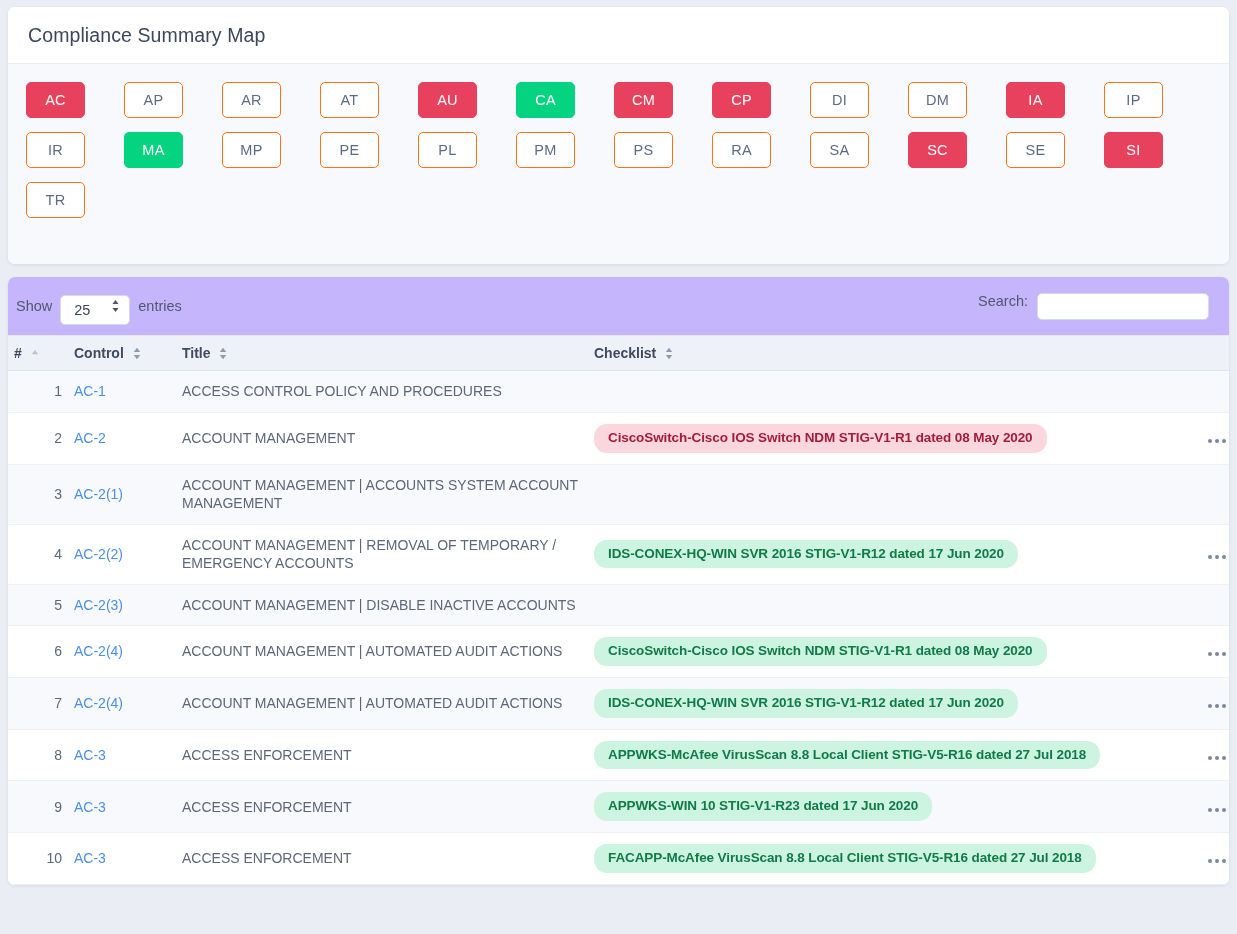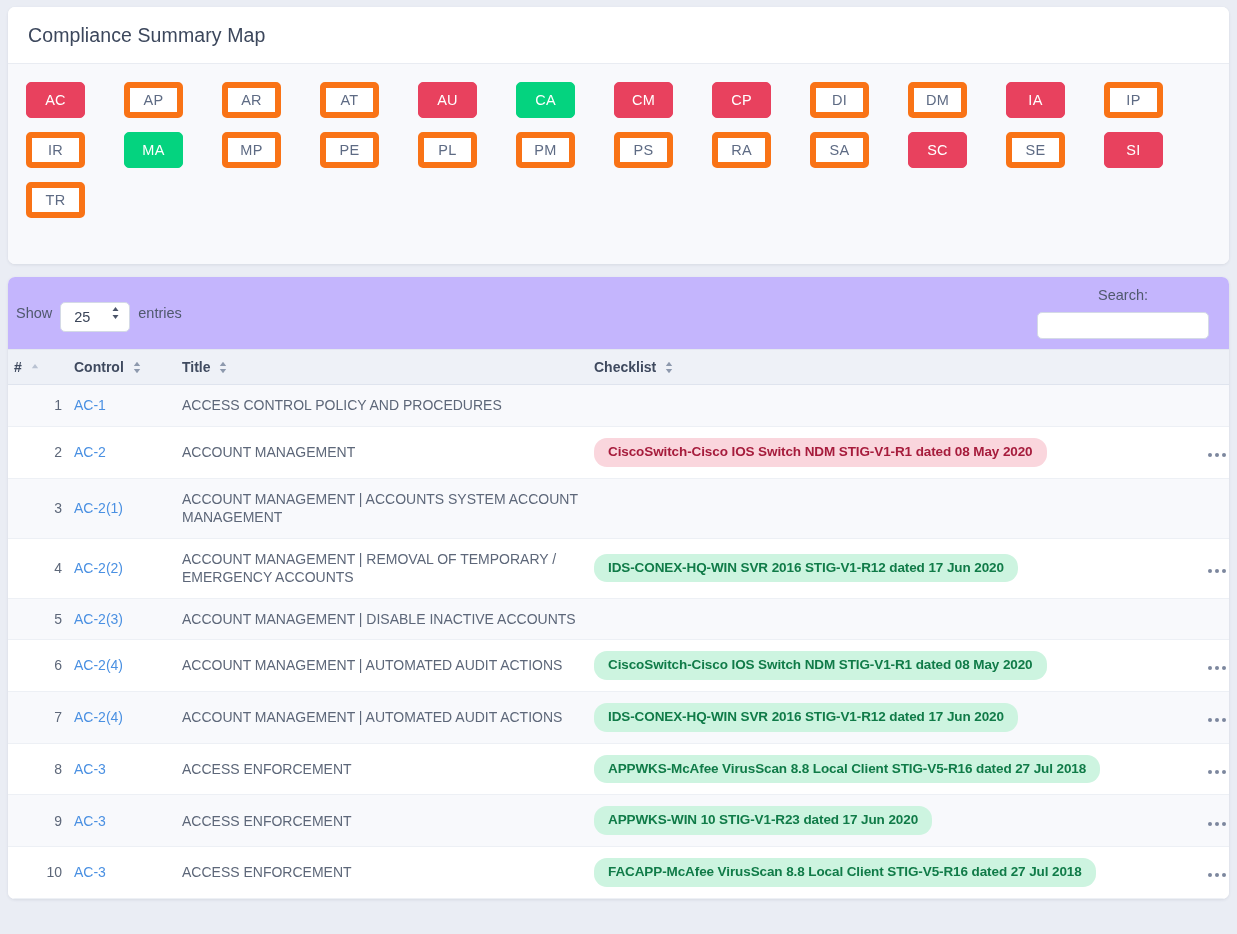--- a/index.html
+++ b/index.html
@@ -63,21 +63,21 @@
     justify-content: center;
     font-size: 14.5px;
     font-weight: 500;
     letter-spacing: 0.3px;
     box-sizing: border-box;
     cursor: pointer;
     user-select: none;
   }
   .tile.neutral {
     background: #ffffff;
-    border: 6px solid #f97316;
+    border: 1px solid #f97316;
     color: #5e6b84;
   }
   .tile.red {
     background: #e8415e;
     border: 1px solid #e8415e;
     color: #ffffff;
   }
   .tile.green {
     background: #04d37f;
     border: 1px solid #04d37f;
@@ -147,25 +147,23 @@
     transform: translateY(-50%);
     pointer-events: none;
     color: #4a5468;
     font-size: 9px;
     line-height: 7px;
     display: flex;
     flex-direction: column;
   }
   .search-wrap {
     display: flex;
-    align-items: center;
     gap: 9px;
     font-size: 14.5px;
     color: #50596e;
-    flex-direction: column;
   }
   .search-input {
     width: 172px;
     height: 27px;
     border: 1px solid #d4dae6;
     border-radius: 5px;
     padding: 0 8px;
     font-size: 14px;
     font-family: "Liberation Sans", sans-serif;
     color: #3b4559;

